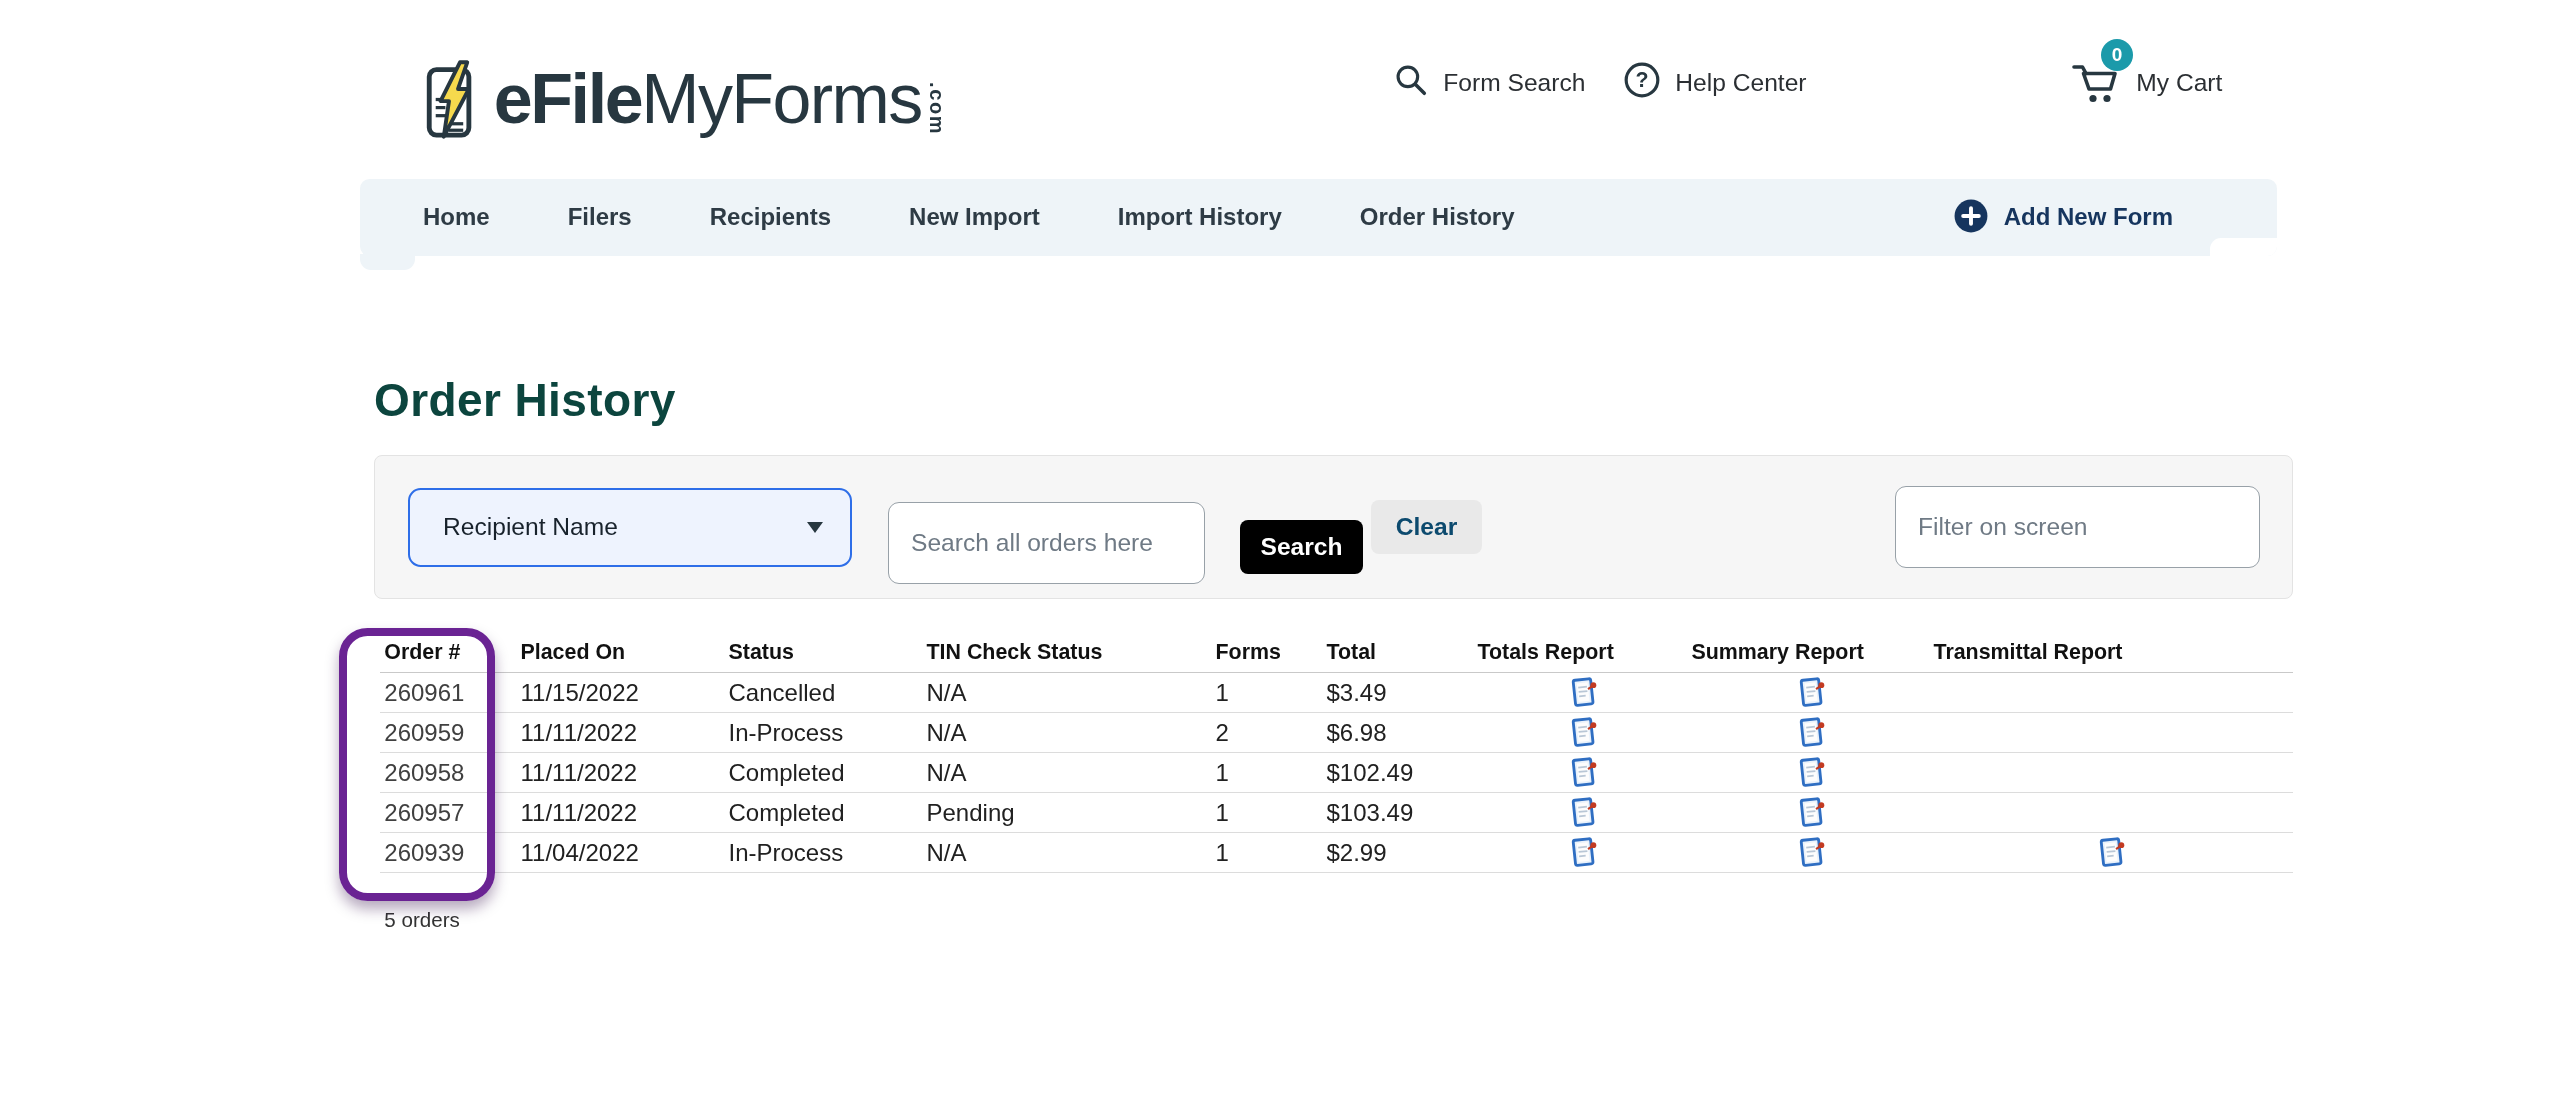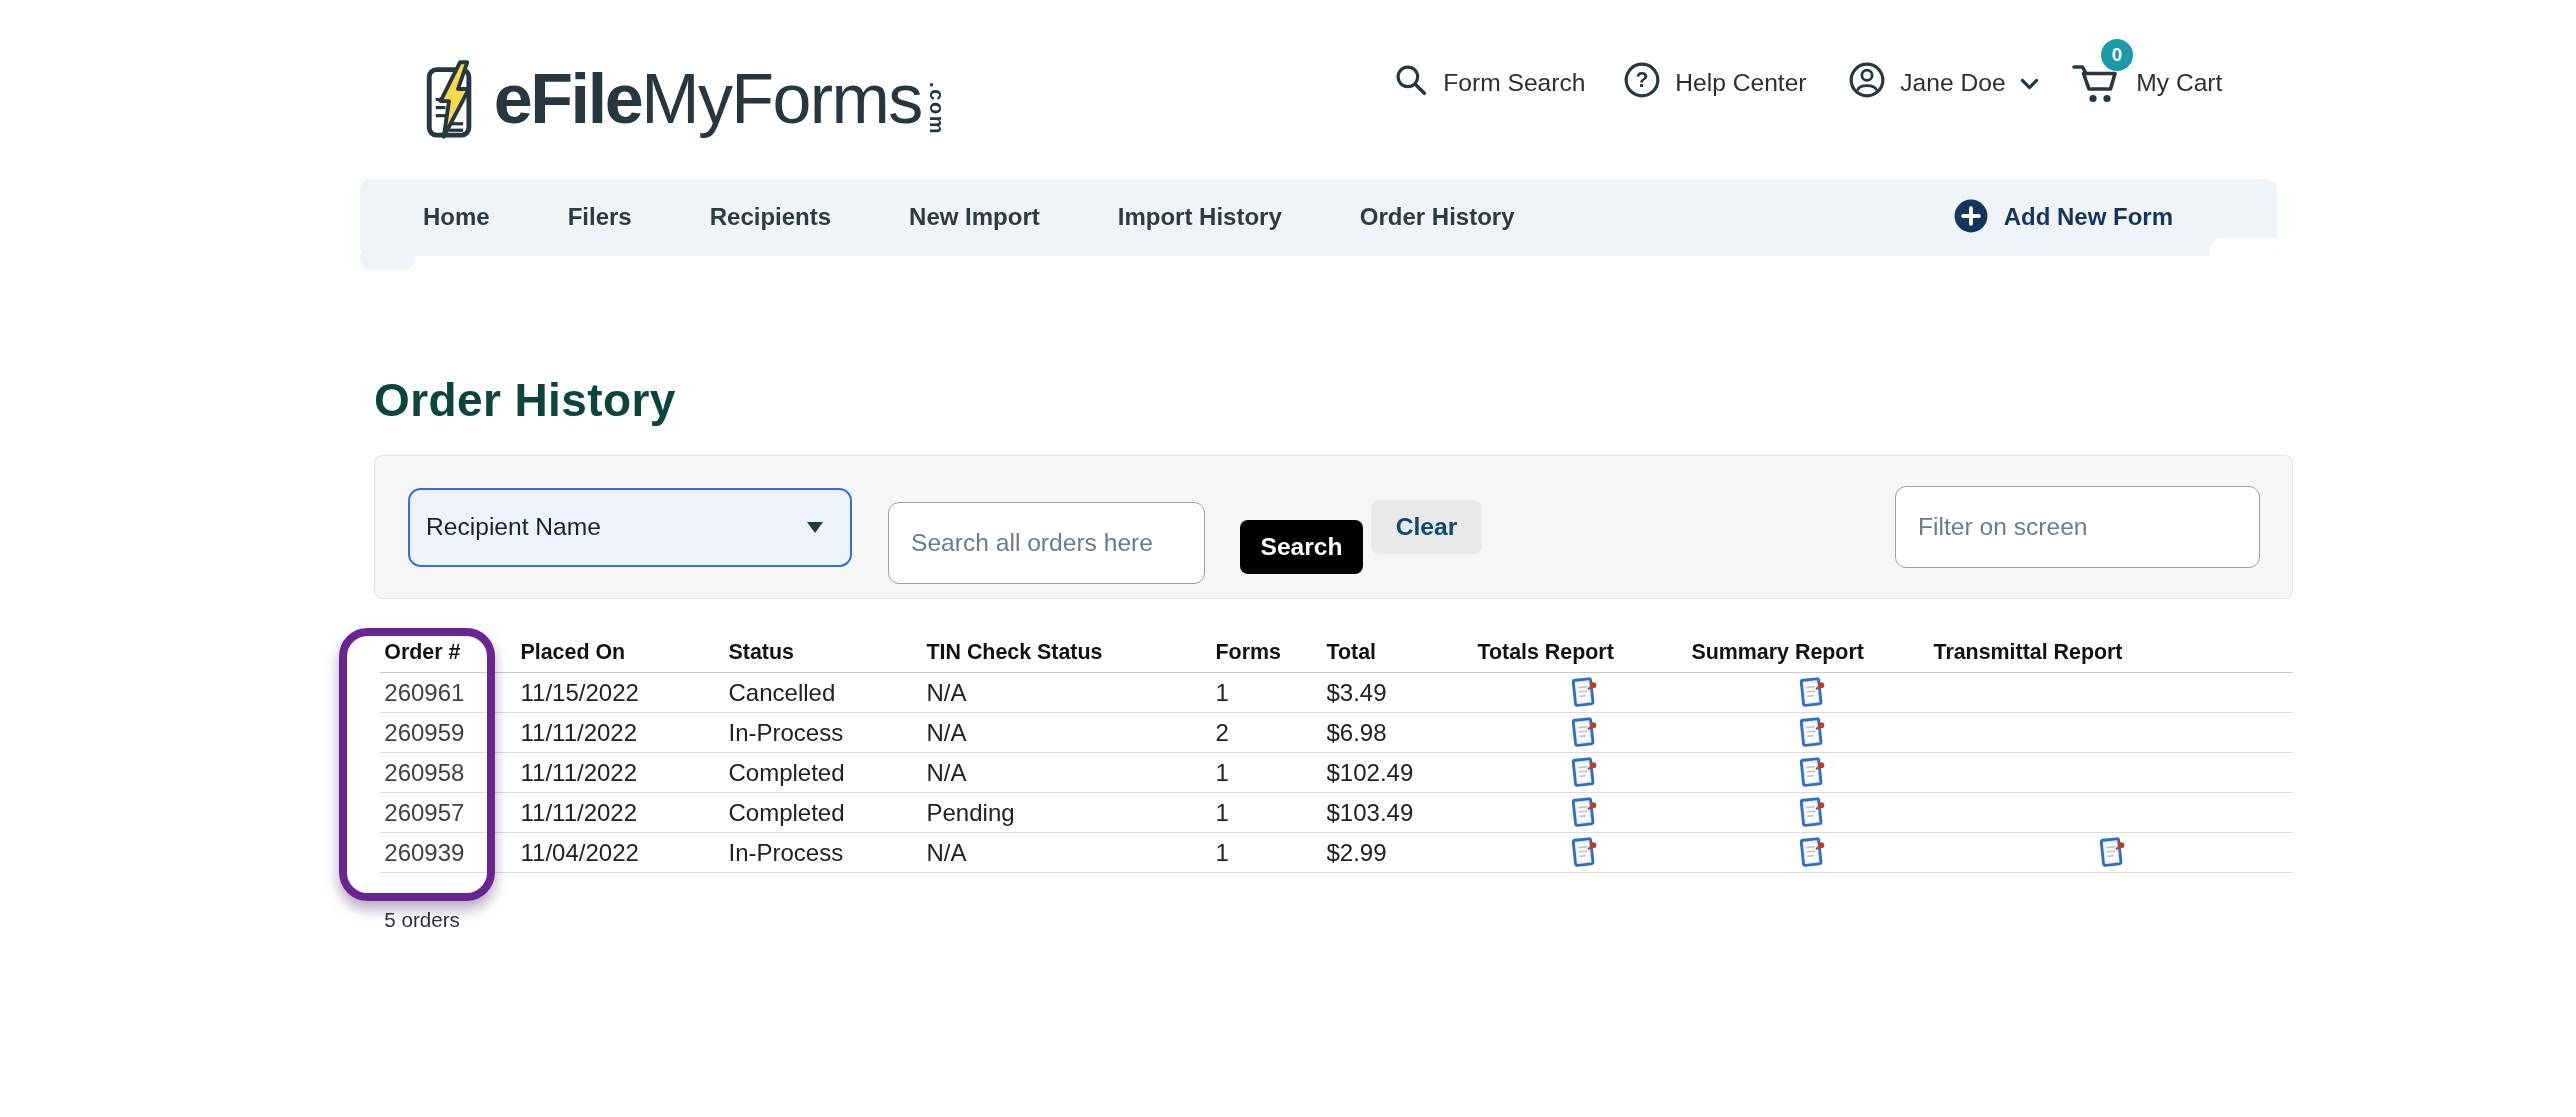--- a/index.html
+++ b/index.html
@@ -39,21 +39,21 @@
 
   
   .main { padding-left:374px; }
   .page-title { margin-top:117px; font-size:46px; line-height:54px; font-weight:bold; color:#0c453e;
                 letter-spacing:0.4px; }
 
   .filter-panel { margin-top:28.5px; width:1919px; height:144px; background:#f6f6f6;
                   border:1.6px solid #e3e3e3; border-radius:8px;
                   display:flex; align-items:center; padding:0 32px 0 33px; }
   .dropdown { width:444px; height:79px; background:#eef3fe; border:2.4px solid #2e6ee8; border-radius:12.7px;
-              display:flex; align-items:center; justify-content:space-between; padding:0 27px 0 16px;
+              display:flex; align-items:center; justify-content:space-between; padding:0 27px 0 33px;
               cursor:pointer; }
   .dropdown-label { font-size:24.6px; color:#18222c; }
   .caret-down { width:0; height:0; border-left:8.7px solid transparent; border-right:8.7px solid transparent;
                 border-top:11px solid #273740; }
   .text-input { height:82px; background:#fff; border:1.6px solid #98a1a8; border-radius:11px;
                 font-size:24.6px; color:#333; padding:0 22px; outline:none;
                 font-family:"Liberation Sans", sans-serif; }
   .text-input::placeholder { color:#6f7a85; }
   .search-input { width:317px; margin-left:36px;margin-top:32px; }
   .btn { height:54px; border:none; border-radius:8px; font-size:24.6px; font-weight:bold;
@@ -118,35 +118,20 @@
   <div class="util util-help">
     <span>
       <svg width="38" height="38" viewBox="0 0 48 48" fill="none" style="font-size:31px">
         <circle cx="24" cy="24" r="20" stroke="#273740" stroke-width="4"></circle>
         <text x="24" y="33" text-anchor="middle" font-family="Liberation Sans, sans-serif" font-size="27" font-weight="bold" fill="#273740">?</text>
       </svg>
     </span>
     <span>Help Center</span>
   </div>
 
-  <div class="util util-user">
-    <span>
-      <svg width="38" height="38" viewBox="0 0 48 48" fill="none">
-        <circle cx="24" cy="24" r="20" stroke="#273740" stroke-width="4"></circle>
-        <circle cx="24" cy="18" r="6.5" stroke="#273740" stroke-width="3.5"></circle>
-        <path d="M12 37 C14 29 34 29 36 37" stroke="#273740" stroke-width="3.5" fill="none"></path>
-      </svg>
-    </span>
-    <span>Jane Doe</span>
-    <span>
-      <svg width="19" height="12.7" viewBox="0 0 24 16" fill="none">
-        <path d="M3 3 L12 12 L21 3" stroke="#273740" stroke-width="4" stroke-linecap="round" stroke-linejoin="round"></path>
-      </svg>
-    </span>
-  </div>
 
   <div class="util util-cart">
     <span class="cart-wrap">
       <svg width="52" height="52" viewBox="0 0 52 52" fill="none">
         <path d="M4 10 L12.5 10 L16 16.5" stroke="#273740" stroke-width="3.6" stroke-linecap="round" stroke-linejoin="round"></path>
         <path d="M13.5 16.5 H45 L40.5 32 H19 L13.5 16.5 Z" stroke="#273740" stroke-width="3.6" stroke-linejoin="round"></path>
         <circle cx="23" cy="41.5" r="3.6" fill="#273740"></circle>
         <circle cx="37" cy="41.5" r="3.6" fill="#273740"></circle>
       </svg>
       <span class="cart-badge">0</span>

